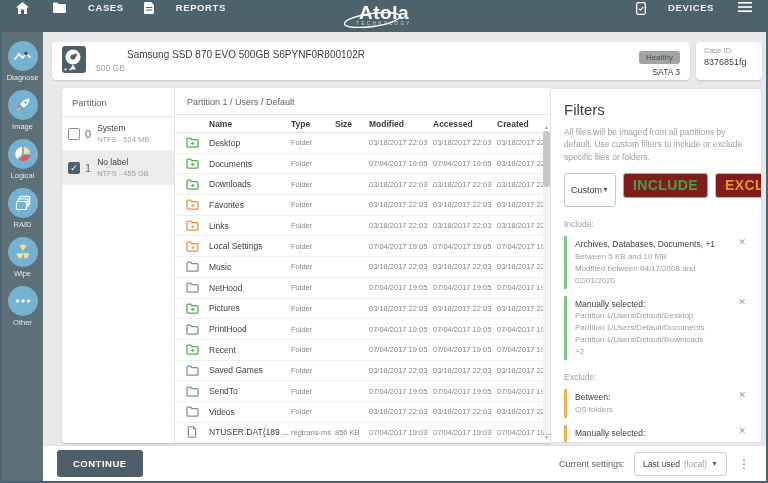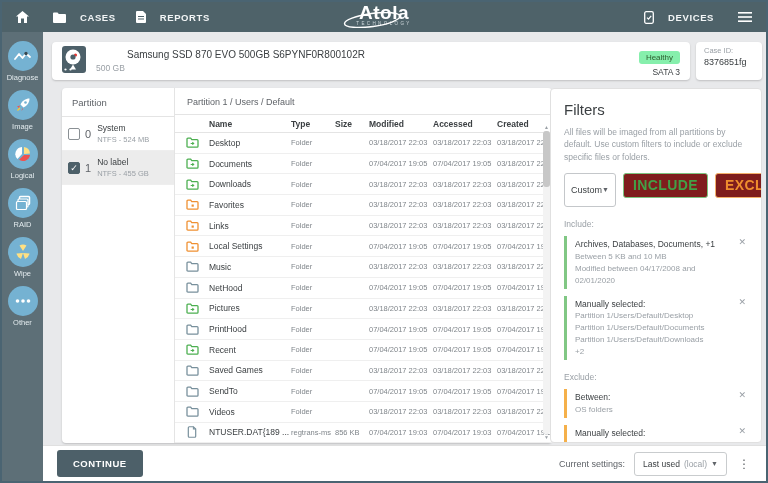--- a/index.html
+++ b/index.html
@@ -2,21 +2,21 @@
 <html><head>
 <meta charset="utf-8">
 <style>
   * { margin:0; padding:0; box-sizing:border-box; }
   html,body { width:768px; height:483px; }
   body { font-family:"Liberation Sans", sans-serif; background:#e8e9eb; position:relative; overflow:hidden; }
   #app { position:absolute; inset:0; border:2px solid #4a6472; background:#e8e9eb; }
 
   
   .topbar { position:absolute; left:0; top:0; right:0; height:30px; background:#4e6269; display:flex; align-items:center; color:#fff; z-index:5; }
-  .tb-btn { display:flex; align-items:center; gap:14px; padding:0 10px; height:100%; cursor:pointer; font-size:9.5px; font-weight:bold; letter-spacing:.6px; color:#f2f5f6; }
+  .tb-btn { display:flex; gap:22px; padding:0 10px; height:100%; cursor:pointer; font-size:9.5px; font-weight:bold; letter-spacing:.6px; color:#f2f5f6; }
   .tb-btn svg { display:block; }
   .tb-home { padding:0 14px; }
   .logo { position:absolute; left:50%; top:1px; transform:translateX(-50%); text-align:center; color:#fff; }
   .logo .brand { font-size:19px; font-weight:600; letter-spacing:.5px; position:relative; line-height:20px; }
   .logo .swoosh { position:absolute; left:-14px; top:9px; }
   .logo .brand-sub { font-size:4.5px; letter-spacing:2.4px; color:#cfd8dc; margin-top:-2px; }
   .tb-right { margin-left:auto; display:flex; align-items:center; height:100%; }
 
   
   .sidebar { position:absolute; left:0; top:30px; bottom:0; width:41px; background:#5d6f77; display:flex; flex-direction:column; align-items:center; padding-top:9px; z-index:4; }
@@ -26,21 +26,21 @@
 
   
   .card { position:absolute; background:#fff; border-radius:4px; box-shadow:0 1px 2px rgba(0,0,0,.18); }
   .dev-card { left:50px; top:40px; width:638px; height:38px; display:flex; align-items:center; padding:0 10px; }
   .case-card { left:694px; top:40px; width:66px; height:38px; padding:4px 8px; }
   .case-label { font-size:7.5px; color:#9aa0a6; }
   .case-value { font-size:9px; color:#3c4043; margin-top:2px; }
   .dev-title { font-size:10px; color:#3c4043;margin-left:31px; }
   .dev-sub { font-size:8.5px; color:#9aa0a6; margin-top:3px; }
   .dev-right { margin-left:auto; text-align:right; }
-  .badge-healthy { display:inline-block; background:#86efac; color:#2c5e2e; font-size:8px; padding:2px 7px; border-radius:3px; }
+  .badge-healthy { display:inline-block; background:#a3a3a3; color:#2c5e2e; font-size:8px; padding:2px 7px; border-radius:3px; }
   .dev-iface { font-size:8.5px; color:#3c4043; margin-top:3px; }
 
   
   .main-card { left:60px; top:86px; width:490px; height:355px; display:flex; }
   .part-panel { width:113px; border-right:1px solid #e4e4e4; flex-shrink:0; }
   .part-head { font-size:9.5px; color:#5f6368; padding:9px 10px 8px; border-bottom:1px solid #e4e4e4; }
   .part-row { display:flex; align-items:center; padding:6px 6px; border-bottom:1px solid #eee; cursor:pointer; }
   .part-row.sel { background:#ececec; }
   .cbx { width:12px; height:12px; border:1.5px solid #8a9094; border-radius:2px; flex-shrink:0; background:#fff; }
   .cbx.on { background:#4d6069; border-color:#4d6069; color:#fff; font-size:9px; line-height:11px; text-align:center; }

